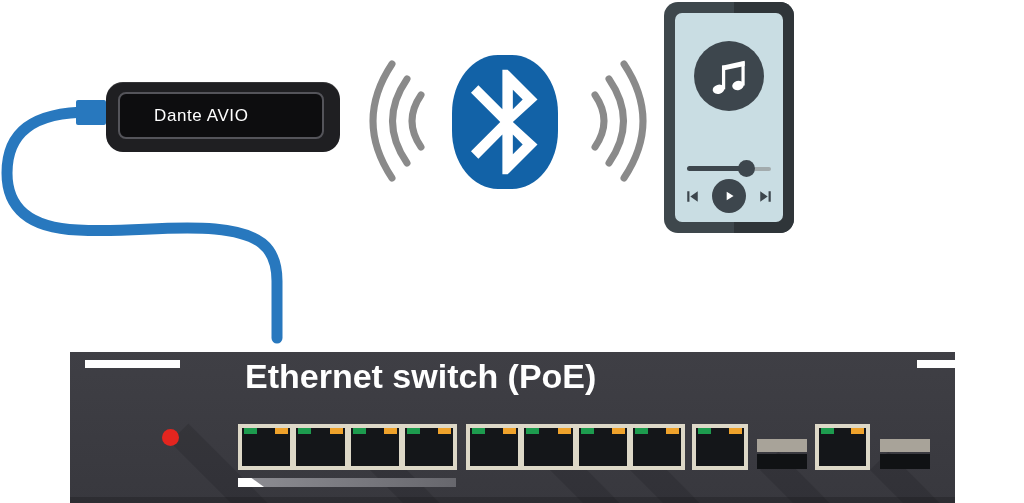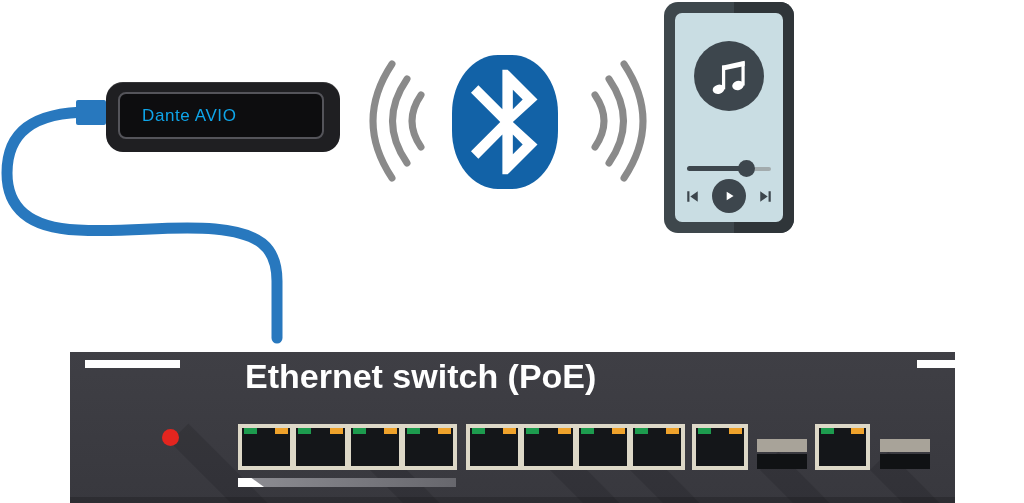--- a/index.html
+++ b/index.html
@@ -6,21 +6,21 @@
   #canvas{position:relative;width:1024px;height:503px;background:#ffffff;overflow:hidden;
           font-family:"Liberation Sans", sans-serif;}
 
   
   .cable-svg{position:absolute;left:0;top:95px;}
   .plug{position:absolute;left:76px;top:100px;width:30px;height:25px;background:#2878be;border-radius:2px;}
   .adapter{position:absolute;left:106px;top:82px;width:234px;height:70px;background:#1f1f22;
            border-radius:17px;box-shadow:inset 0 1px 0 rgba(255,255,255,.10);}
   .adapter .panel{position:absolute;left:12px;top:10px;width:206px;height:47px;background:#0d0d0f;
            border:2px solid #54545a;border-radius:8px;display:flex;align-items:center;box-sizing:border-box;}
-  .adapter .panel span{color:#0ea5e9;font-size:17px;font-weight:400;letter-spacing:.6px;padding-left:22px;}
+  .adapter .panel span{color:#ffffff;font-size:17px;font-weight:400;letter-spacing:.6px;padding-left:34px;}
 
   
   .waves{position:absolute;top:58px;}
   .waves.left{left:366px;}
   .waves.right{left:576px;transform:scaleX(-1);}
   .bt-badge{position:absolute;left:452px;top:55px;width:106px;height:134px;background:#1262a7;
             border-radius:46px / 58px;display:flex;align-items:center;justify-content:center;}
 
   
   .phone{position:absolute;left:664px;top:2px;width:130px;height:231px;background:#3e474c;border-radius:14px;}

